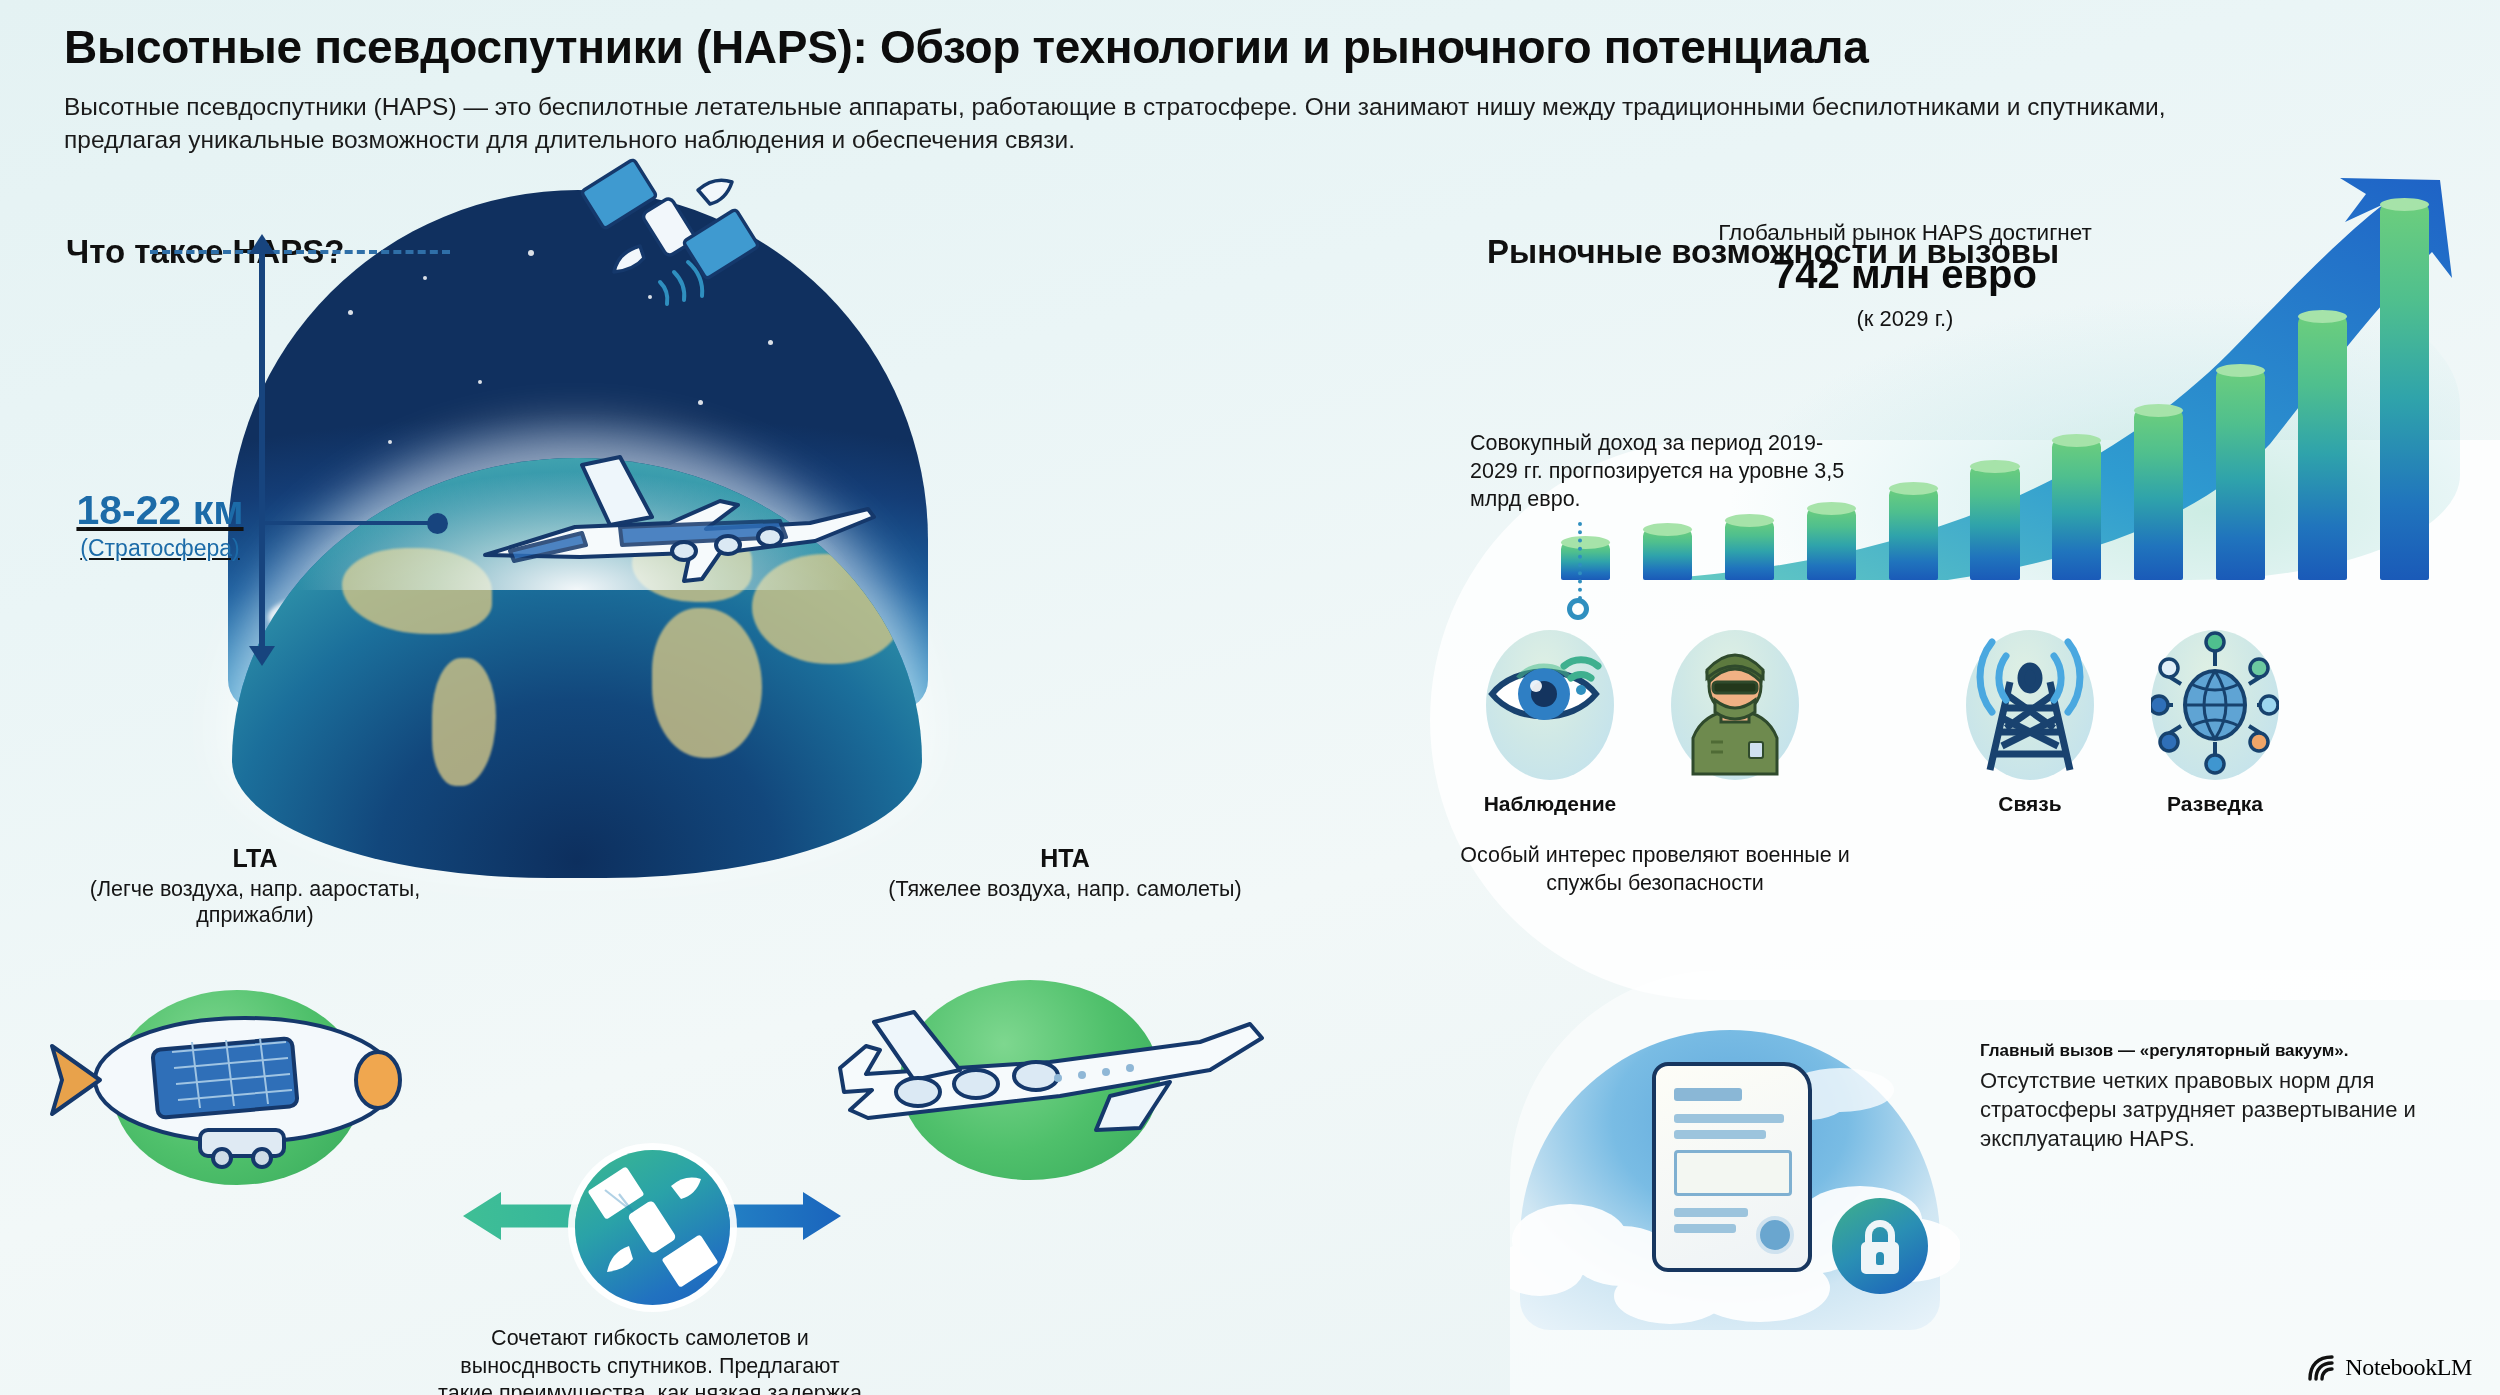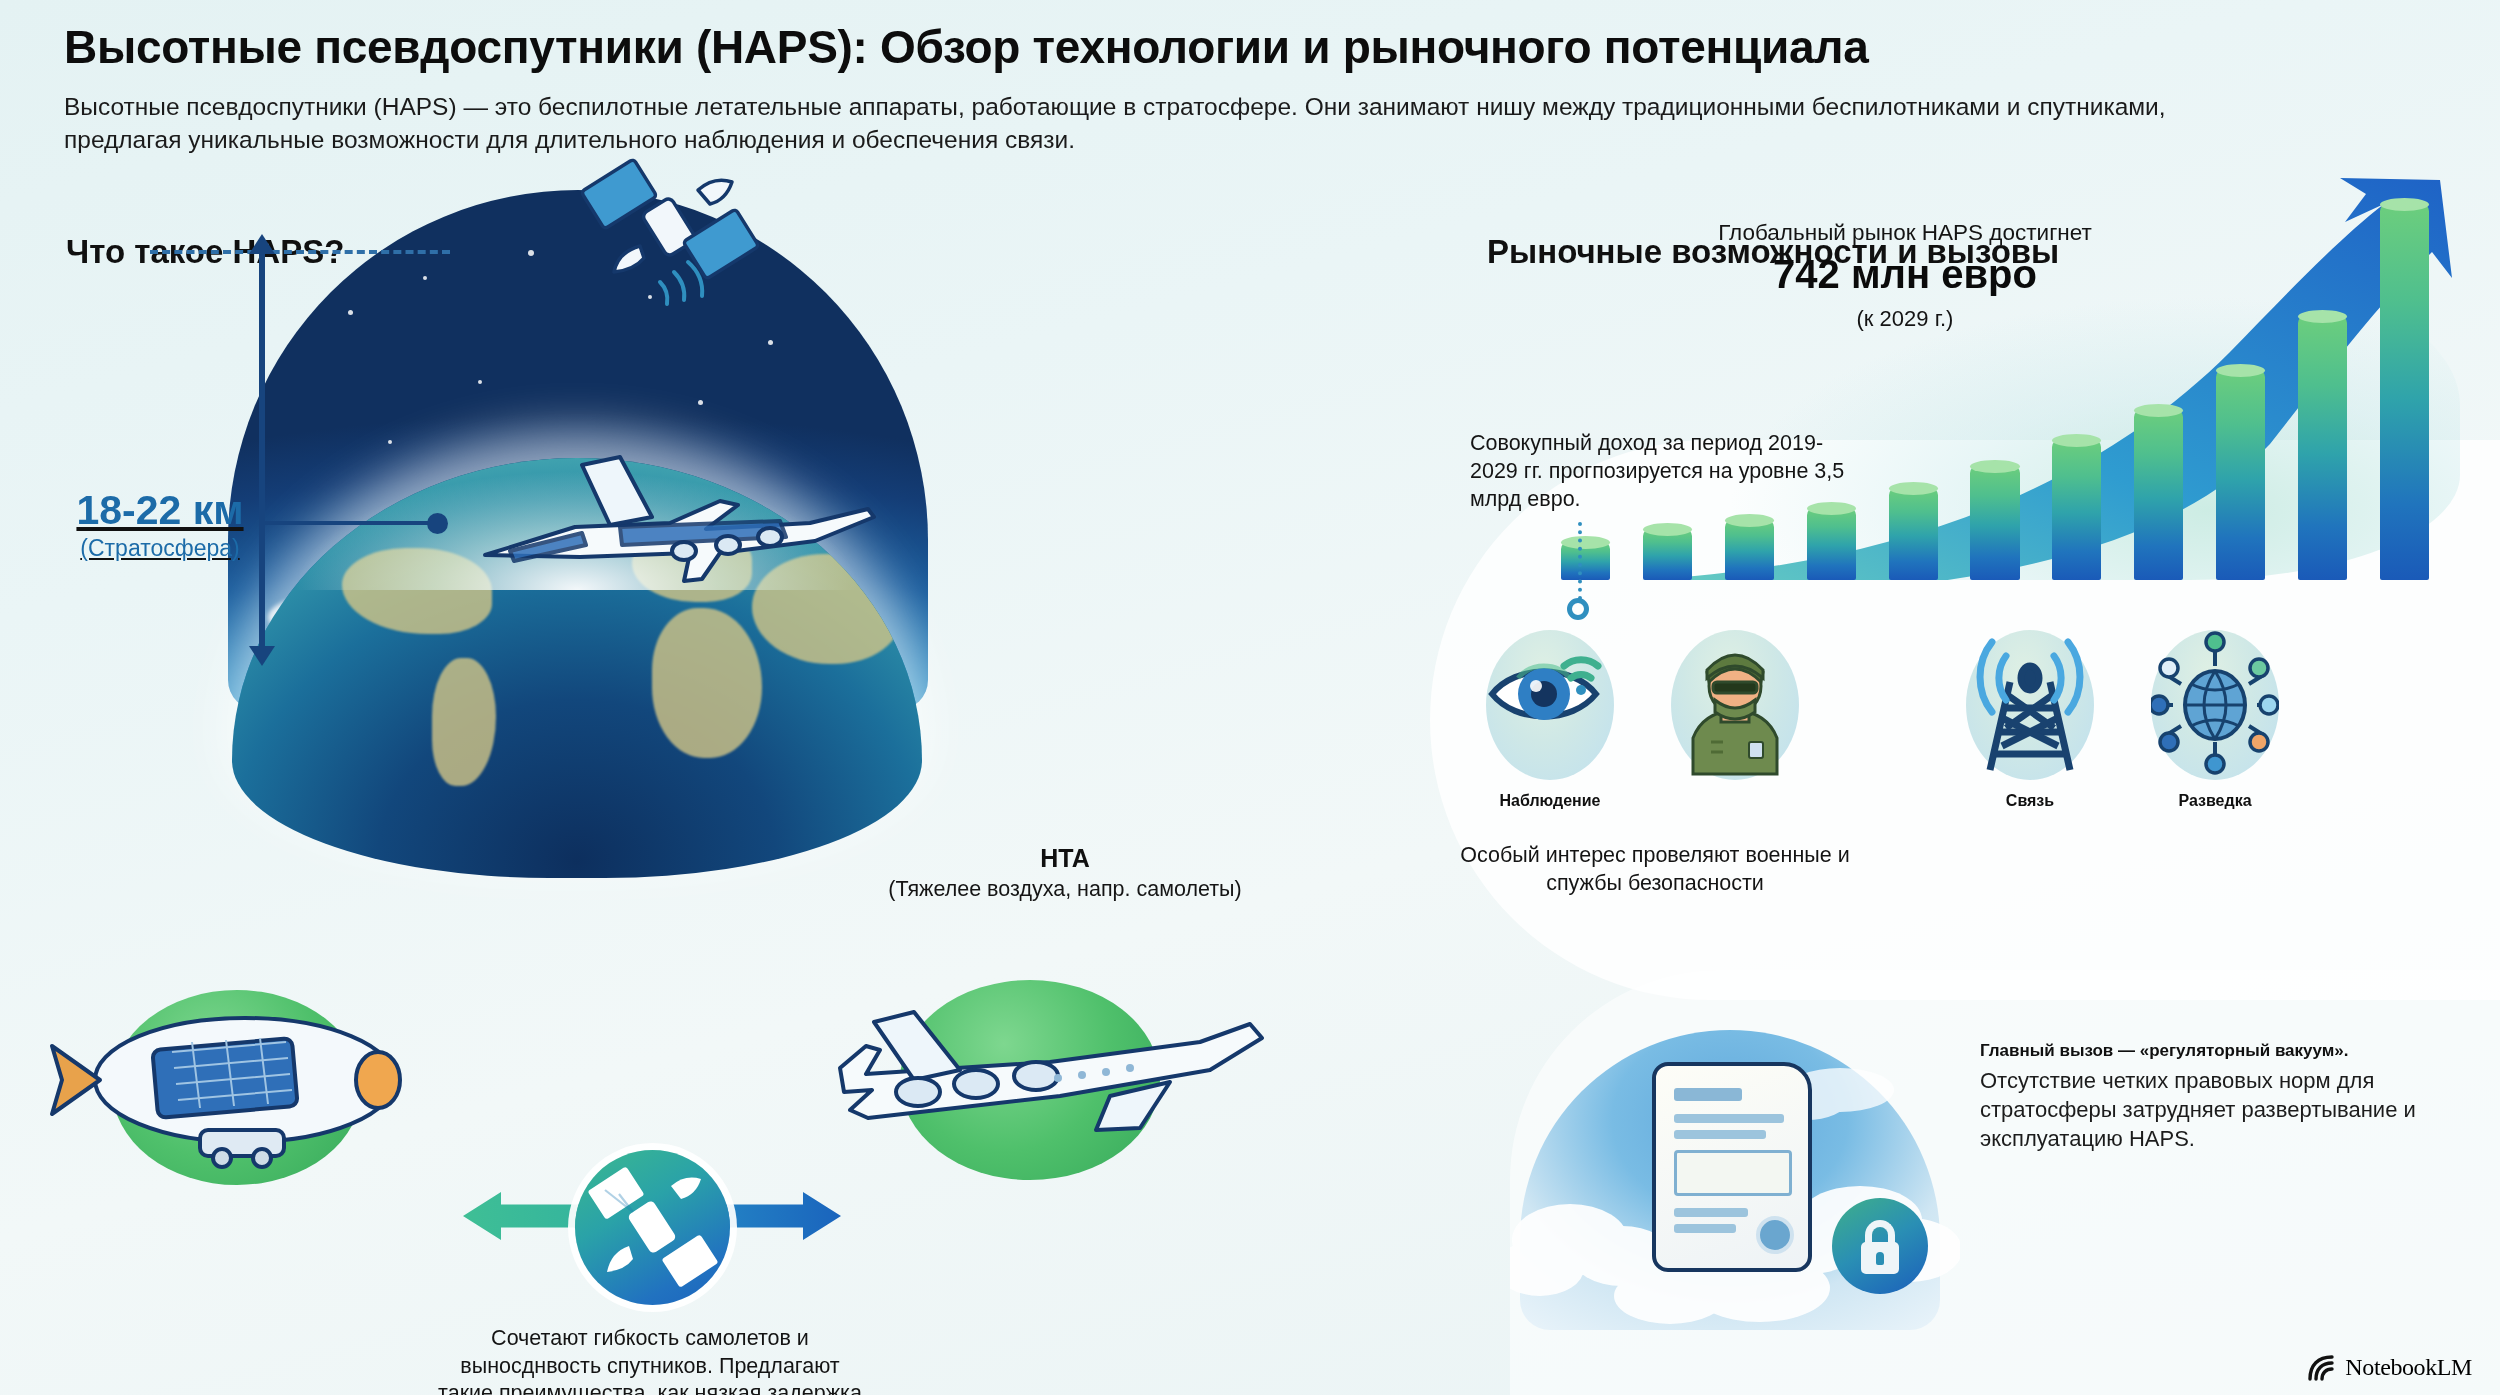--- a/index.html
+++ b/index.html
@@ -156,21 +156,21 @@
   #cum-dots { position: absolute; left: 178px; top: 382px; width: 0; height: 78px; border-left: 4px dotted #2f8fbf; }
   #cum-ring { position: absolute; left: 167px; top: 458px; width: 22px; height: 22px; border-radius: 50%; border: 5px solid #2f8fbf; }
 
   
   #icons-row { position: absolute; left: 60px; top: 490px; width: 1030px; height: 260px; }
   .icon-cell { position: absolute; width: 180px; text-align: center; }
   .icon-disc {
     position: relative; margin: 0 auto; width: 128px; height: 150px; border-radius: 50%;
     background: radial-gradient(ellipse at 45% 30%, #dff0e4 0%, #cfe8e6 45%, #bfe0ef 100%);
   }
-  .icon-name { margin-top: 12px; font-size: 16px; font-weight: bold; color: #101010; }
+  .icon-name { margin-top: 12px; font-size: 21px; font-weight: bold; color: #101010; }
   #icon-sub { position: absolute; left: -25px; top: 212px; width: 440px; text-align: center; font-size: 21.5px; color: #141414; line-height: 1.28; }
 
   
   #reg-ill { position: absolute; left: 110px; top: 880px; width: 450px; height: 330px; }
   #reg-sky {
     position: absolute; left: 10px; top: 10px; width: 420px; height: 300px;
     background: radial-gradient(ellipse 80% 90% at 50% 30%, #5fa8dc 0%, #79bce4 35%, #cfe6f3 68%, #eaf4fa 100%);
     border-radius: 210px 210px 30px 30px;
   }
   #scroll-doc {
@@ -267,20 +267,24 @@
       <path d="M70 96 q-22 6 -26 26 q20 -2 30 -14 Z" fill="#f2f7fb"></path>
       <path d="M128 40 q16 -14 34 -8 q-6 18 -22 22 Z" fill="#f2f7fb"></path>
     </g>
     <g fill="none" stroke="#2f8fbf" stroke-width="4" stroke-linecap="round">
       <path d="M118 112 q16 14 14 34"></path>
       <path d="M104 122 q12 12 10 28"></path>
       <path d="M90 132 q9 9 7 22"></path>
     </g>
   </svg>
 
+  <div class="cat-label" id="lta-label">
+    <div class="cat-title">LTA</div>
+    <div class="cat-sub">(Легче воздуха, напр. ааростаты, дприжабли)</div>
+  </div>
   <div class="cat-label" id="hta-label">
     <div class="cat-title">HTA</div>
     <div class="cat-sub">(Тяжелее воздуха, напр. самолеты)</div>
   </div>
 
   <div class="blob" id="lta-blob"></div>
   <div class="blob" id="hta-blob"></div>
 
   <svg id="airship" viewBox="0 0 400 220">
     <g stroke="#15386b" stroke-width="4" stroke-linejoin="round">

